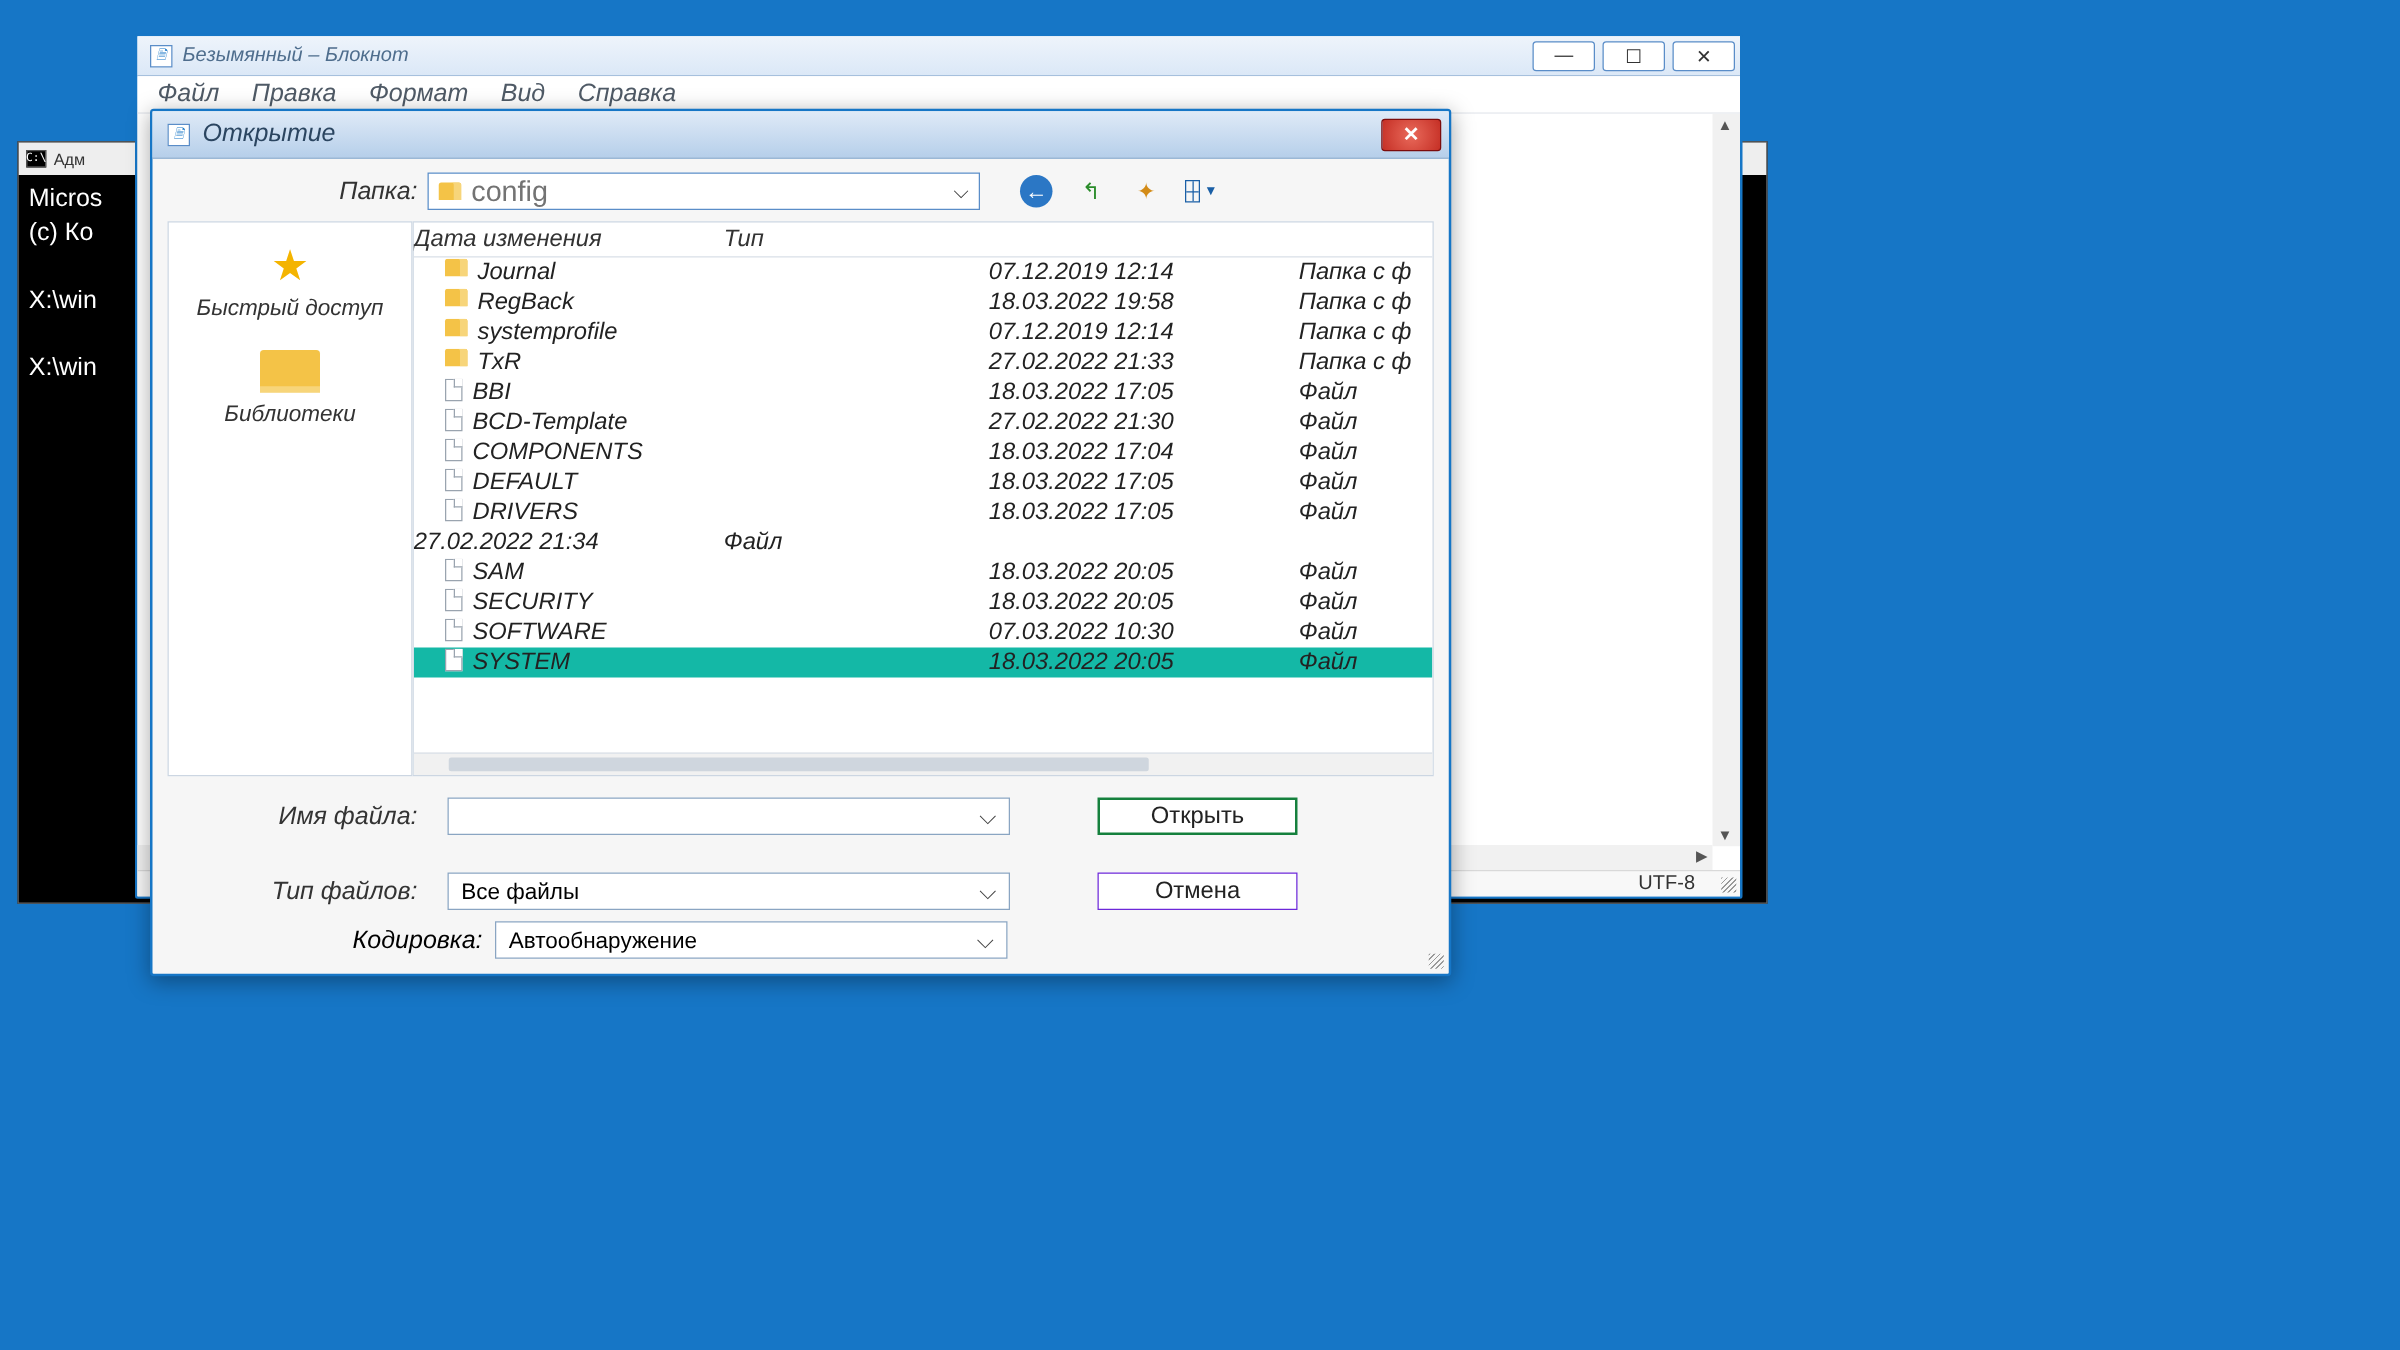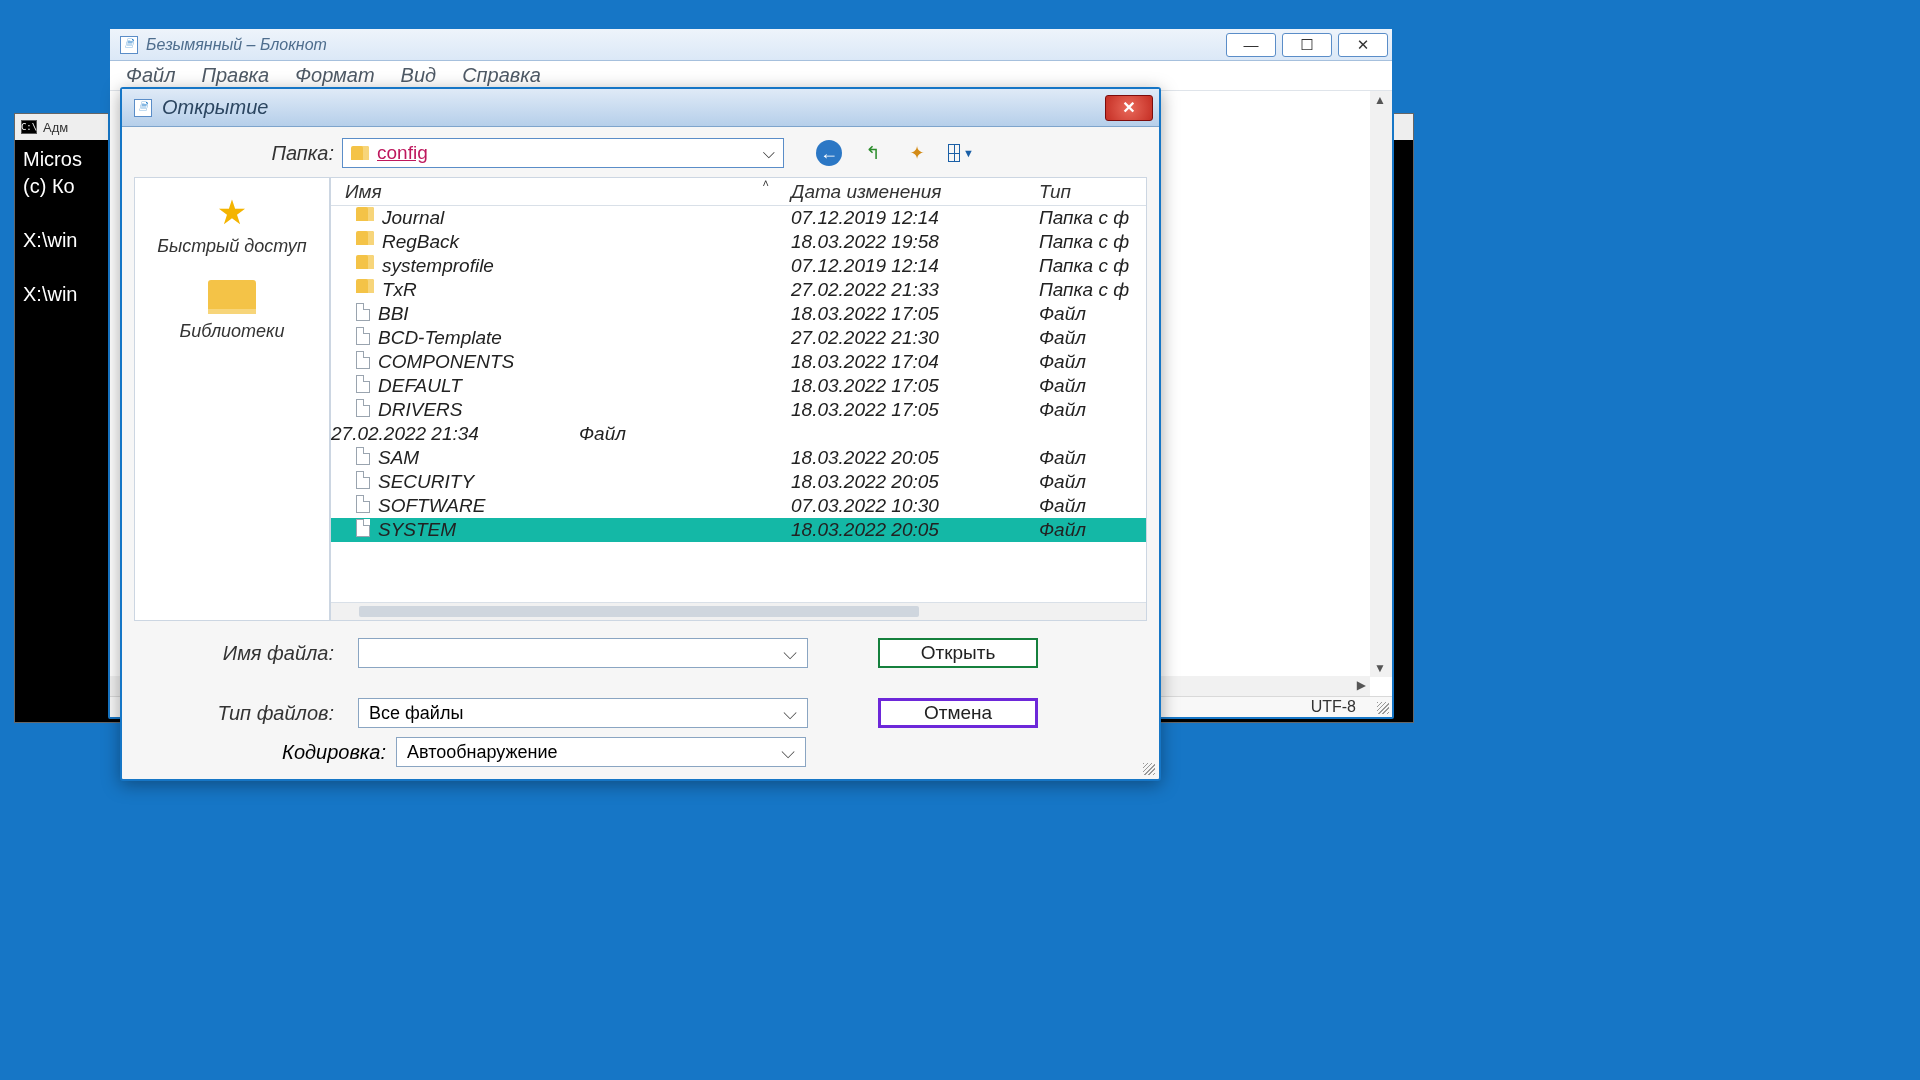--- a/index.html
+++ b/index.html
@@ -62,21 +62,21 @@
   .dlg-title { color:#2b4560; font-size:20px; flex:1; }
   .dlg-close { width:48px; height:26px; border:1px solid #7c0c0c; border-radius:3px;
     background: radial-gradient(circle,#e96a5b,#c52f25); display:flex; align-items:center; justify-content:center;
     color:#fff; font-style:normal; font-weight:bold; font-size:16px; }
   .dlg-body { flex:1; display:flex; flex-direction:column; padding:8px 12px 12px 12px; position:relative; }
 
   .dlg-row1 { display:flex; align-items:center; gap:8px; height:36px; margin-bottom:6px;}
   .dlg-row1 .lbl { width:200px; text-align:right; font-size:20px; color:#333; }
   .folder-combo { flex:0 0 442px; height:30px; border:1px solid #5a8dc8; background:#fff; display:flex; align-items:center; padding:0 8px; gap:8px; position:relative;}
   .folder-combo .fico { width:18px; height:14px; background:#f4c347; border-radius:2px 2px 0 0; box-shadow:inset -6px 0 0 #f7d57a; }
-  .folder-combo .val { font-size:19px; color:#be185d; font-style:normal;text-decoration:underline;}
+  .folder-combo .val { font-size:23px; color:#737373; font-style:normal;}
   .folder-combo .arr { margin-left:auto; font-style:normal; color:#333;}
   .tb-icons { display:flex; gap:18px; margin-left:24px; align-items:center;}
   .tb-ico { width:26px; height:26px; display:flex; align-items:center; justify-content:center; font-size:18px; font-style:normal; }
   .ico-back{ background:#2b77c5; color:#fff; border-radius:50%; }
   .ico-up{ color:#2a8c2a; }
   .ico-new{ color:#d38b17; }
   .ico-view{ color:#1a5fa6; display:flex; gap:3px; align-items:center;}
   .ico-view .grid { width:20px; height:18px; border:1px solid #1a5fa6; background:
     linear-gradient(#1a5fa6,#1a5fa6) 0 50%/100% 1px no-repeat,
     linear-gradient(#1a5fa6,#1a5fa6) 50% 0/1px 100% no-repeat; }
@@ -107,21 +107,21 @@
   .ico-f { width:18px; height:14px; background:#f4c347; border-radius:2px 2px 0 0; box-shadow:inset -6px 0 0 #f7d57a; flex:0 0 auto;}
   .ico-p { width:14px; height:18px; background:#fff; border:1px solid #9aa4af; flex:0 0 auto; position:relative;}
   .ico-p::after{content:""; position:absolute; right:-1px; top:-1px; width:6px; height:6px; background:#fff; border-left:1px solid #9aa4af; border-bottom:1px solid #9aa4af;}
   .fg-hscroll { height:18px; background:#f1f1f1; border-top:1px solid #d9e0e8; position:relative;}
   .fg-hscroll .thumb { position:absolute; left:28px; top:3px; height:11px; width:560px; background:#cfd6de; border-radius:2px;}
 
   .dlg-bottom { padding-top:14px; display:grid; grid-template-columns: 200px 450px 22px 160px; grid-auto-rows:36px; column-gap:6px; row-gap:8px; align-items:center;gap:24px;}
   .dlg-bottom .lbl { text-align:right; font-size:20px; color:#333;}
   .combo { height:30px; border:1px solid #8aa5c2; background:#fff; display:flex; align-items:center; padding:0 10px; font-size:18px; position:relative; font-style:normal;}
   .combo .arr { margin-left:auto; font-style:normal; color:#444; }
-  .btn { height:30px; border:3px solid #6d28d9; background:#fff; display:flex; align-items:center; justify-content:center; font-size:19px; color:#222; font-style:normal;}
+  .btn { height:30px; border:1px solid #6d28d9; background:#fff; display:flex; align-items:center; justify-content:center; font-size:19px; color:#222; font-style:normal;}
   .btn.primary { border:2px solid #15803d; }
   .enc-row { display:flex; align-items:center; gap:10px; margin-top:6px;}
   .enc-row .lbl { width:252px; text-align:right; font-size:20px;}
   .enc-row .combo { width:410px; }
 </style>
 </head>
 <body>
 
 <div class="cmd-window">
   <div class="cmd-titlebar">
@@ -197,24 +197,20 @@
         <div class="place">
           <span class="ic">
               <span class="foldbig"></span>
             </span>
           <span>Библиотеки</span>
         </div>
       </div>
 
       <div class="filegrid">
         <div class="fg-head">
-          <div class="col-name">
-            <span>Имя</span>
-            <span class="sort">˄</span>
-          </div>
           <div class="col-date">Дата изменения</div>
           <div class="col-type">Тип</div>
         </div>
         <div class="fg-rows">
             <div class="row">
               <div class="c-name">
                 <span class="ico-f"></span>
                 <span>Journal</span>
               </div>
               <div class="c-date">07.12.2019 12:14</div>

